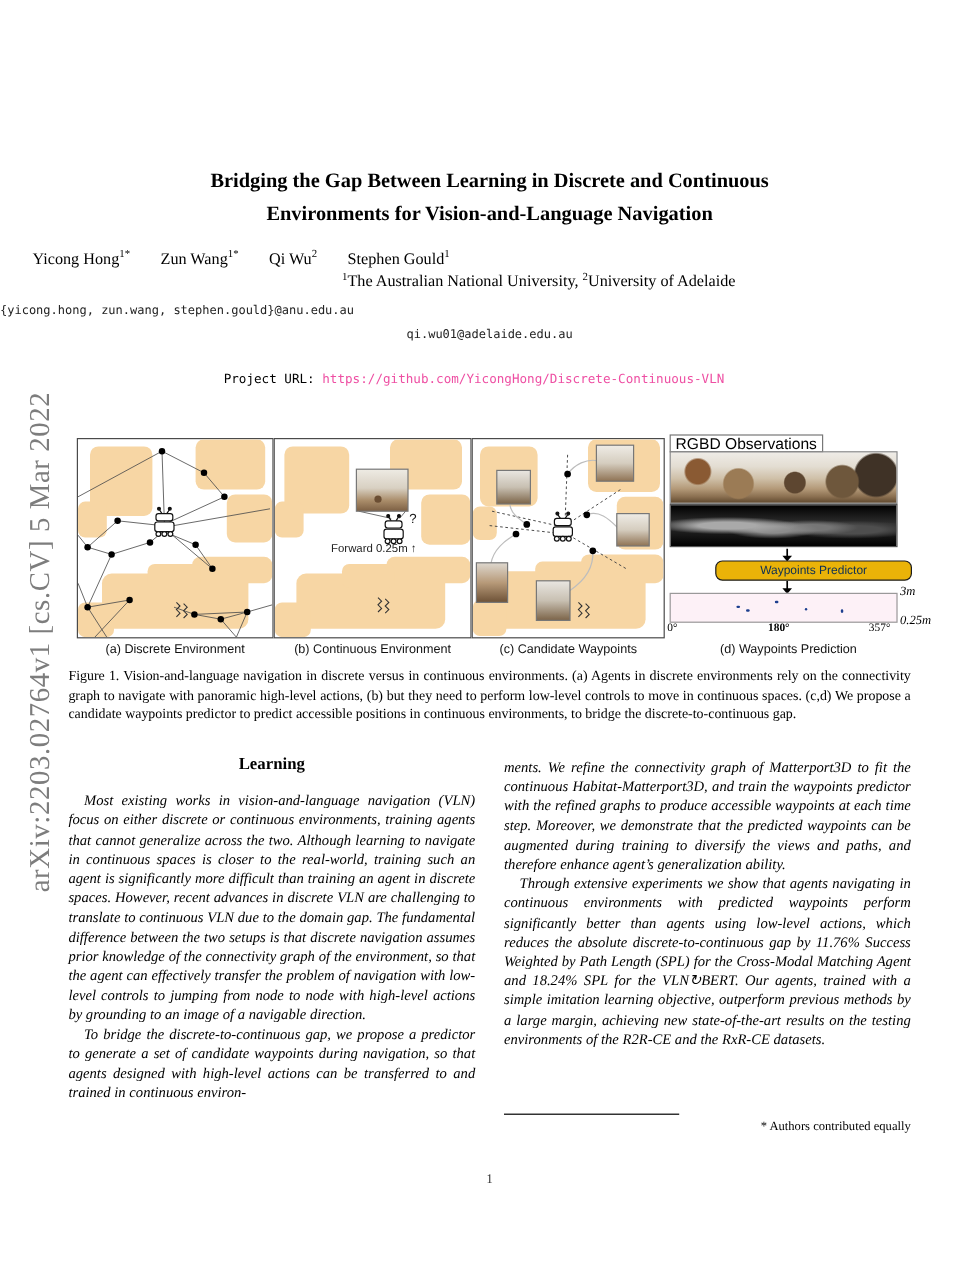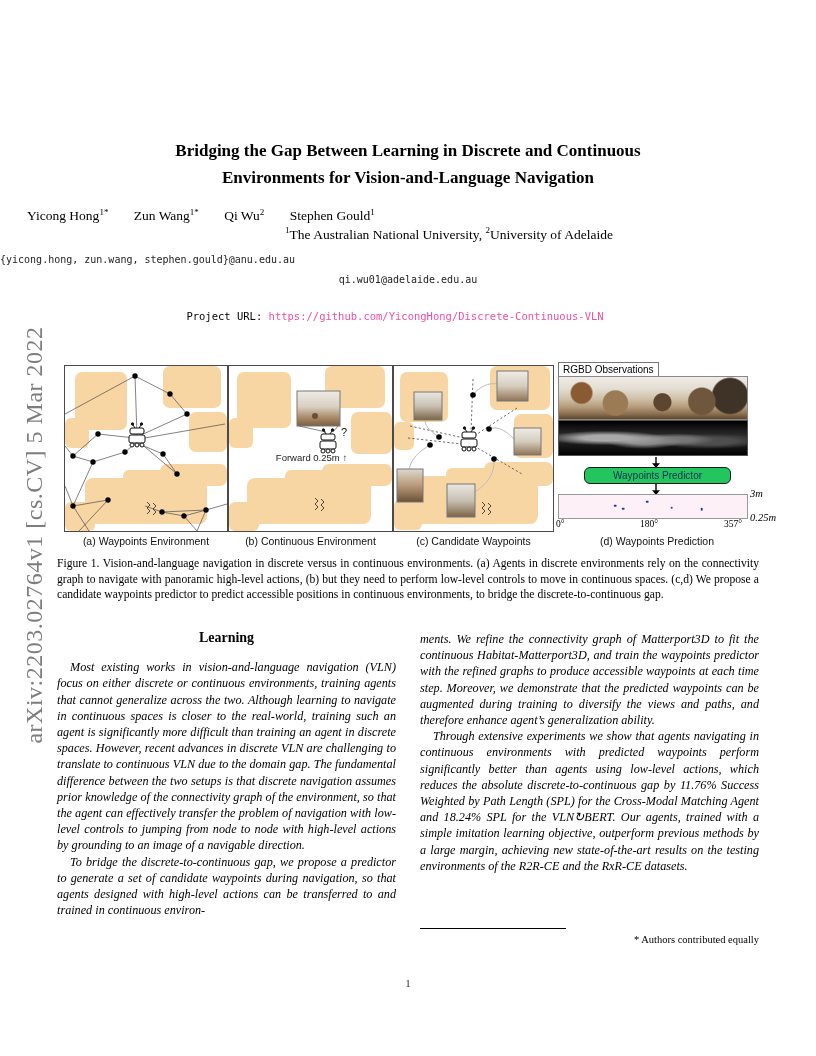--- a/index.html
+++ b/index.html
@@ -25,45 +25,45 @@
   .panel{position:absolute;top:3px;height:167px;border:1px solid #4a4a4a;background:#fff;box-sizing:border-box;overflow:hidden;}
   .panel-a{left:0;width:164px;}
   .panel-b{left:164px;width:165px;}
   .panel-c{left:329px;width:161px;}
   .panel-d{position:absolute;left:492px;top:0;width:208px;height:190px;}
   .panel-caption{position:absolute;top:173px;text-align:center;font-family:"Liberation Sans",sans-serif;font-size:10.5px;color:#111;}
   .cap-a{left:0;width:164px;} .cap-b{left:164px;width:165px;} .cap-c{left:329px;width:161px;} .cap-d{left:492px;width:202px;}
   .forward-label{position:absolute;left:4px;top:86px;width:157px;text-align:center;font-family:"Liberation Sans",sans-serif;font-size:9.5px;color:#222;}
 
   
-  .rgbd-label{position:absolute;top:0;left:2px;border:1px solid #777;background:#fff;font-family:"Liberation Sans",sans-serif;font-size:10px;line-height:13px;height:13px;padding:0 4px;}
+  .rgbd-label{position:absolute;top:0;left:2px;border:1px solid #777;background:#fff;font-family:"Liberation Sans",sans-serif;font-size:13px;line-height:13px;height:13px;padding:0 4px;}
   .pano-rgb{position:absolute;top:14px;left:2px;width:190px;height:44px;box-sizing:border-box;border:1px solid #888;
     background:
       radial-gradient(circle at 12% 38%, #8a5a33 0 6%, rgba(0,0,0,0) 7%),
       radial-gradient(circle at 30% 62%, #9b7b55 0 9%, rgba(0,0,0,0) 10%),
       radial-gradient(circle at 55% 60%, #5d4630 0 8%, rgba(0,0,0,0) 9%),
       radial-gradient(circle at 76% 58%, #6e573c 0 9%, rgba(0,0,0,0) 10%),
       radial-gradient(circle at 91% 45%, #3f3226 0 10%, rgba(0,0,0,0) 11%),
       linear-gradient(180deg,#efece7 0%,#e3ddd2 28%,#cfc0a8 52%,#b49a79 72%,#8a6f50 88%,#60492f 100%);}
   .pano-depth{position:absolute;top:58px;left:2px;width:190px;height:36px;box-sizing:border-box;border:1px solid #555;
     background:
       radial-gradient(ellipse at 25% 50%, #a9a9a9 0 12%, rgba(0,0,0,0) 30%),
       radial-gradient(ellipse at 45% 60%, #8c8c8c 0 10%, rgba(0,0,0,0) 26%),
       radial-gradient(ellipse at 62% 55%, #767676 0 10%, rgba(0,0,0,0) 24%),
       radial-gradient(ellipse at 80% 60%, #4e4e4e 0 12%, rgba(0,0,0,0) 26%),
       linear-gradient(180deg,#000 0%,#2e2e2e 45%,#111 80%,#000 100%);}
   .arrow-down{position:absolute;left:94px;width:12px;}
   .arrow1{top:95px;} .arrow2{top:122px;}
-  .predictor-btn{position:absolute;top:105px;left:28px;width:147px;height:17px;background:#22c55e;border:1.5px solid #1c1c1c;border-radius:6px;font-family:"Liberation Sans",sans-serif;font-size:10px;line-height:15px;text-align:center;box-sizing:border-box;color:#0c2f55;}
+  .predictor-btn{position:absolute;top:105px;left:40px;width:164px;height:17px;background:#eab308;border:1.5px solid #1c1c1c;border-radius:6px;font-family:"Liberation Sans",sans-serif;font-size:10px;line-height:15px;text-align:center;box-sizing:border-box;color:#0c2f55;}
   .wp-chart{position:absolute;top:132px;left:2px;width:190px;height:25px;background:#fdf1f7;border:1px solid #999;box-sizing:border-box;}
   .wp-dot{position:absolute;width:2.6px;height:2.6px;border-radius:50%;background:#1d3f8f;transform:translate(-50%,-50%);}
   .ylab{position:absolute;left:194px;font-size:10.5px;font-style:italic;}
   .ylab-top{top:126px;} .ylab-bottom{top:150px;}
   .xlab{position:absolute;top:157px;font-size:9.5px;}
-  .xlab-0{left:0px;} .xlab-180{left:84px;} .xlab-357{left:168px;}
+  .xlab-0{left:0px;} .xlab-180{left:84px;font-weight:bold;} .xlab-357{left:168px;}
 
   
   .fig-caption{position:absolute;left:57px;top:556px;width:702px;font-size:11.6px;line-height:15.6px;text-align:justify;}
 
   
   .col{position:absolute;width:339px;font-size:12.2px;line-height:16.2px;text-align:justify;}
   .col-left{left:57px;top:630px;}
   .col-right{left:420px;top:631px;}
   .abstract-heading{text-align:center;font-weight:bold;font-size:14px;margin:0 0 13px 0;}
   .body-p{font-style:italic;margin:0;}
@@ -323,21 +323,21 @@
           <span class="wp-dot" style="left: 60%; top: 56%;"></span>
           <span class="wp-dot" style="left: 76%; top: 63%;"></span>
         </div>
       <div class="ylab ylab-top">3m</div>
       <div class="ylab ylab-bottom">0.25m</div>
       <div class="xlab xlab-0">0°</div>
       <div class="xlab xlab-180">180°</div>
       <div class="xlab xlab-357">357°</div>
     </div>
 
-    <div class="panel-caption cap-a">(a) Waypoints Environment</div>
+    <div class="panel-caption cap-a">(a) Discrete Environment</div>
     <div class="panel-caption cap-b">(b) Continuous Environment</div>
     <div class="panel-caption cap-c">(c) Candidate Waypoints</div>
     <div class="panel-caption cap-d">(d) Waypoints Prediction</div>
   </div>
 
   <div class="fig-caption">Figure 1. Vision-and-language navigation in discrete versus in continuous environments. (a) Agents in discrete environments rely on the connectivity graph to navigate with panoramic high-level actions, (b) but they need to perform low-level controls to move in continuous spaces. (c,d) We propose a candidate waypoints predictor to predict accessible positions in continuous environments, to bridge the discrete-to-continuous gap.</div>
 
   <div class="col col-left">
     <h2 class="abstract-heading">Learning</h2>
     <p class="body-p indent">Most existing works in vision-and-language navigation (VLN) focus on either discrete or continuous environments, training agents that cannot generalize across the two. Although learning to navigate in continuous spaces is closer to the real-world, training such an agent is significantly more difficult than training an agent in discrete spaces. However, recent advances in discrete VLN are challenging to translate to continuous VLN due to the domain gap. The fundamental difference between the two setups is that discrete navigation assumes prior knowledge of the connectivity graph of the environment, so that the agent can effectively transfer the problem of navigation with low-level controls to jumping from node to node with high-level actions by grounding to an image of a navigable direction.</p>

